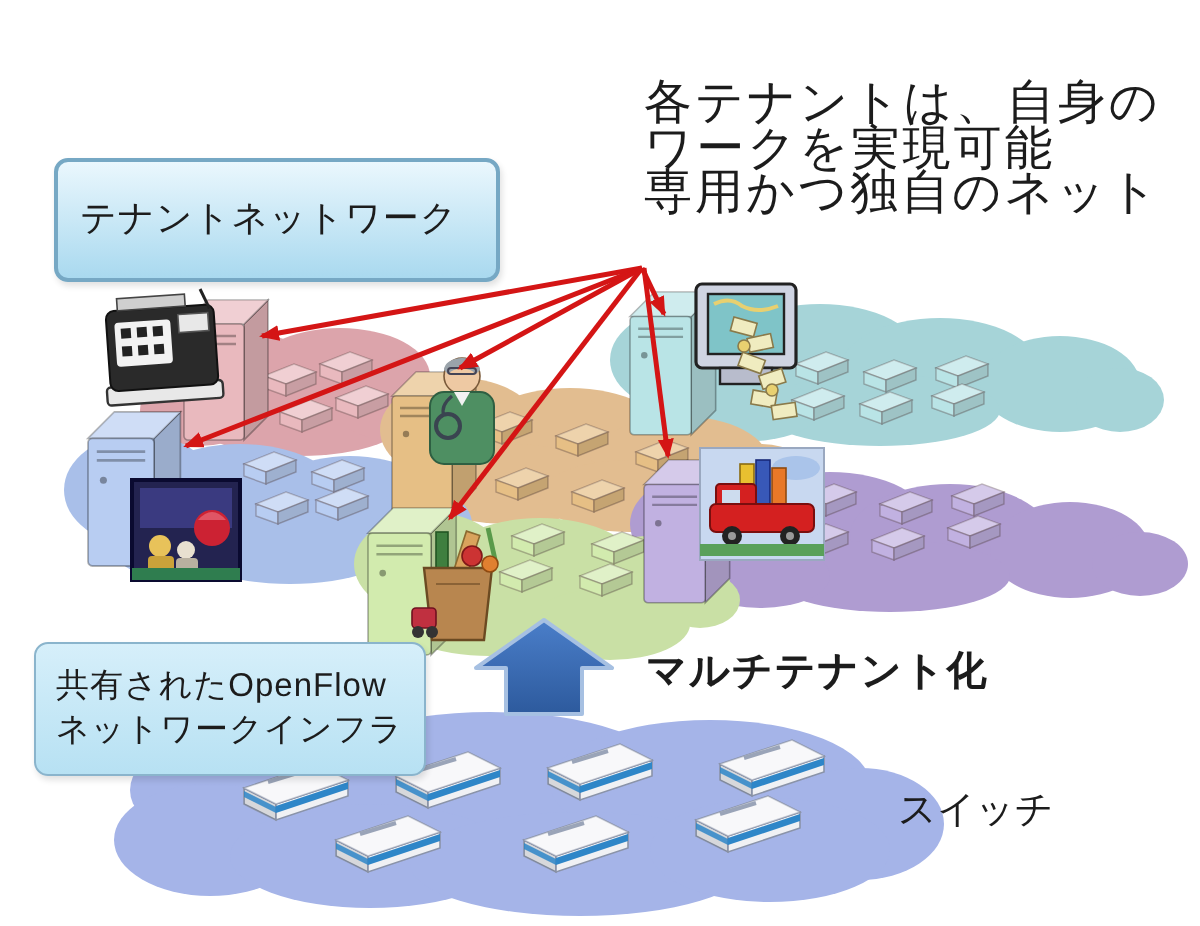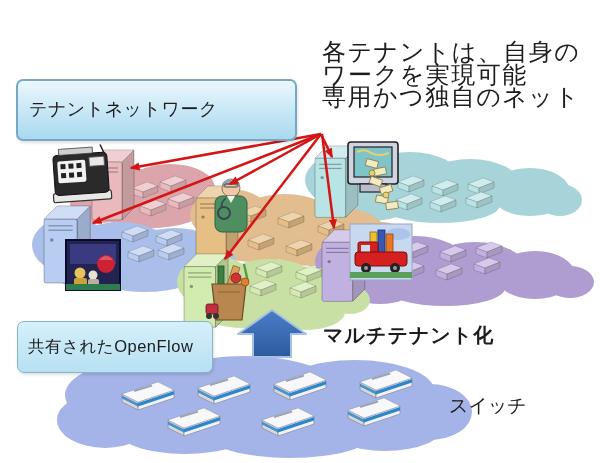--- a/index.html
+++ b/index.html
@@ -9,22 +9,22 @@
   }
   .stage svg{position:absolute;left:0;top:0;}
   .callout{
     position:absolute;box-sizing:border-box;border-radius:7px;
     border:2px solid var(--callout-border);
     background:linear-gradient(to bottom,var(--callout-bg-top),var(--callout-bg-bottom));
     box-shadow:1px 2px 3px rgba(0,0,0,.12);
     display:flex;flex-direction:column;justify-content:center;
     line-height:1.32;letter-spacing:.5px;
   }
-  .tenant-box{left:16px;top:79px;width:281px;height:62px;padding:4px 11px;font-size:18px;}
-  .infra-box{left:17px;top:321px;width:196px;height:52px;padding:4px 10px;font-size:16.5px;
+  .tenant-box{left:27px;top:79px;width:223px;height:62px;padding:4px 11px;font-size:18px;}
+  .infra-box{left:17px;top:321px;width:196px;height:67px;padding:4px 10px;font-size:16.5px;
     border-width:1.5px;border-color:var(--infra-border);
     background:linear-gradient(to bottom,var(--infra-bg-top),var(--infra-bg-bottom));}
   .note{position:absolute;left:322px;top:41px;font-size:24px;line-height:22.5px;letter-spacing:1.5px;white-space:nowrap;}
   .multi-label{position:absolute;left:323px;top:322px;font-size:20px;letter-spacing:1px;white-space:nowrap;font-weight:bold;}
   .switch-label{position:absolute;left:449px;top:395px;font-size:19px;line-height:22px;}
 </style>
 </head>
 <body>
 
 <div class="stage">
@@ -282,20 +282,21 @@
 </div>
 
 <div class="note">
   <div>各テナントは、自身の</div>
   <div>ワークを実現可能</div>
   <div>専用かつ独自のネット</div>
 </div>
 
 <div class="callout infra-box">
   <div>共有されたOpenFlow</div>
+  <div>ネットワークインフラ</div>
 </div>
 
 <div class="multi-label">マルチテナント化</div>
 
 <div class="switch-label">
   <div>スイッチ</div>
 </div>
 
 </div>
 

